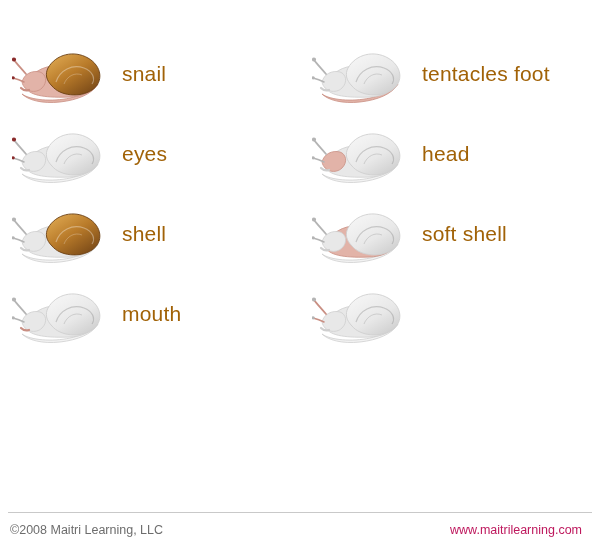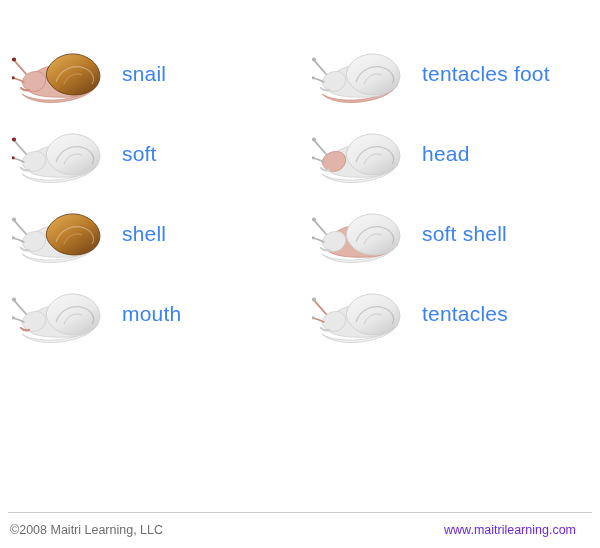--- a/index.html
+++ b/index.html
@@ -37,21 +37,21 @@
   }
   .pic {
     width: 100px;
     height: 72px;
     margin-left: 12px;
     position: relative;
     flex: 0 0 auto;
   }
   .label {
     font-size: 21px;
-    color: #3b82f6;
+    color: #a16207;
     margin-left: 10px;
     letter-spacing: 0.2px;
     white-space: nowrap;
   }
   .footer {
     position: absolute;
     left: 0;
     bottom: 0;
     width: 600px;
     height: 36px;
@@ -66,24 +66,24 @@
   }
   .copyright {
     position: absolute;
     left: 10px;
     top: 11px;
     font-size: 12.5px;
     color: #6d6d6d;
   }
   .website {
     position: absolute;
-    right: 24px;
+    right: 18px;
     top: 11px;
     font-size: 12.5px;
-    color: #6d28d9;
+    color: #be185d;
   }
 </style>
 </head>
 <body>
 
 <div class="sheet">
 
   <div class="grid" id="grid">
       <div class="cell">
         <div class="pic">
@@ -190,21 +190,21 @@
 
   <circle cx="2" cy="21.5" r="2.1" fill="#8a2b2b"></circle>
   <circle cx="1.2" cy="39.8" r="1.6" fill="#8a2b2b"></circle>
 
   <g>
     <path d="M36 30 C 44 16, 62 12, 76 20 C 90 28, 92 44, 80 52 C 68 60, 48 58, 40 48 C 34 42, 33 36, 36 30 Z" fill="url(#greyG_eyes)" stroke="#cfcfcf" stroke-width="0.9"></path>
     <path d="M44 44 C 48 32, 60 26, 72 30 C 80 33, 84 40, 80 46" fill="none" stroke="rgba(150,150,150,0.45)" stroke-width="1.2"></path>
     <path d="M52 46 C 55 38, 63 34, 70 37" fill="none" stroke="rgba(150,150,150,0.35)" stroke-width="1"></path>
   </g>
 </svg></div>
-        <div class="label">soft</div>
+        <div class="label">eyes</div>
       </div>
       <div class="cell">
         <div class="pic">
 <svg width="100" height="72" viewBox="0 0 100 72" xmlns="http://www.w3.org/2000/svg">
   <defs>
     <linearGradient id="shellG_head" x1="0.15" y1="0.1" x2="0.85" y2="0.95">
       <stop offset="0%" stop-color="#d9a24c"></stop>
       <stop offset="45%" stop-color="#b97b2a"></stop>
       <stop offset="100%" stop-color="#7a4a18"></stop>
     </linearGradient>
@@ -380,21 +380,20 @@
 
   <circle cx="2" cy="21.5" r="2.1" fill="#b4b4b4"></circle>
   <circle cx="1.2" cy="39.8" r="1.6" fill="#b4b4b4"></circle>
 
   <g>
     <path d="M36 30 C 44 16, 62 12, 76 20 C 90 28, 92 44, 80 52 C 68 60, 48 58, 40 48 C 34 42, 33 36, 36 30 Z" fill="url(#greyG_tentacles)" stroke="#cfcfcf" stroke-width="0.9"></path>
     <path d="M44 44 C 48 32, 60 26, 72 30 C 80 33, 84 40, 80 46" fill="none" stroke="rgba(150,150,150,0.45)" stroke-width="1.2"></path>
     <path d="M52 46 C 55 38, 63 34, 70 37" fill="none" stroke="rgba(150,150,150,0.35)" stroke-width="1"></path>
   </g>
 </svg></div>
-        <div class="label">tentacles</div>
       </div>
     </div>
 
   <div class="footer">
     <div class="footer-rule"></div>
     <div class="copyright">©2008 Maitri Learning, LLC</div>
     <div class="website">www.maitrilearning.com</div>
   </div>
 
 </div>

